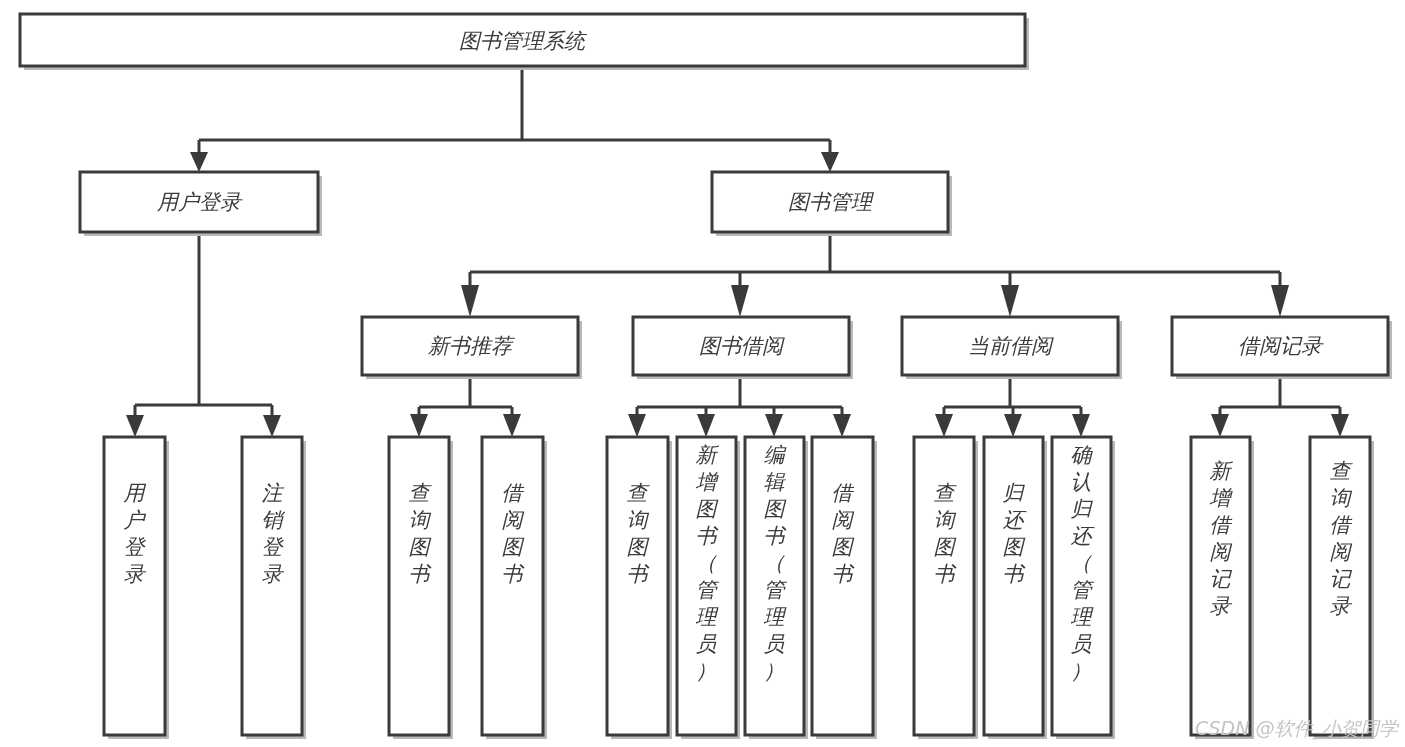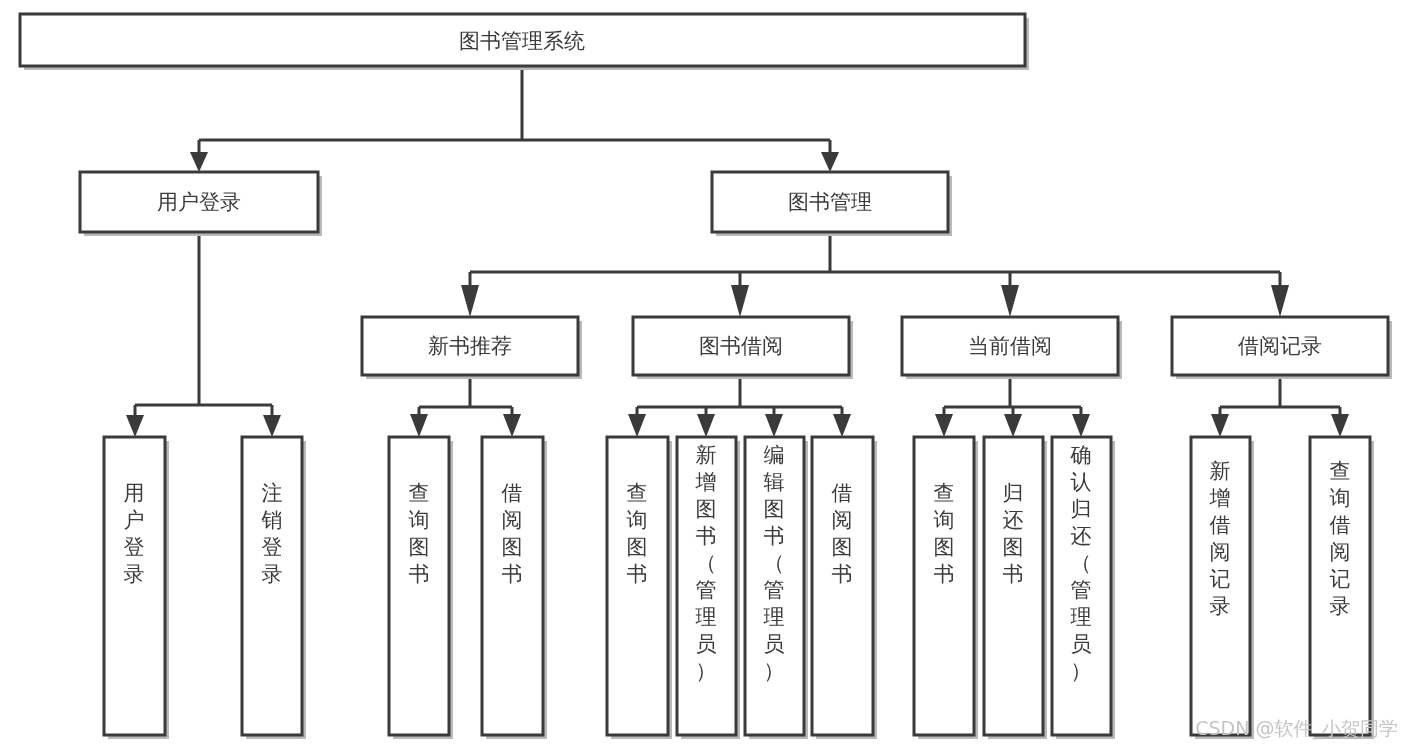--- a/index.html
+++ b/index.html
@@ -12,20 +12,21 @@
     width: 1405px;
     height: 747px;
     font-family: "DejaVu Sans", "Liberation Sans", sans-serif;
     overflow: hidden;
     position: relative;
   }
   #diagram-root {
     position: relative;
     width: 1198px;
     height: 747px;
+    font-style: italic;
   }
   svg#flowchart {
     display: block;
     width: 1405px;
     height: 747px;
   }
   .node-rect {
     fill: #ffffff;
     stroke: #3a3a3a;
     stroke-width: 3;

